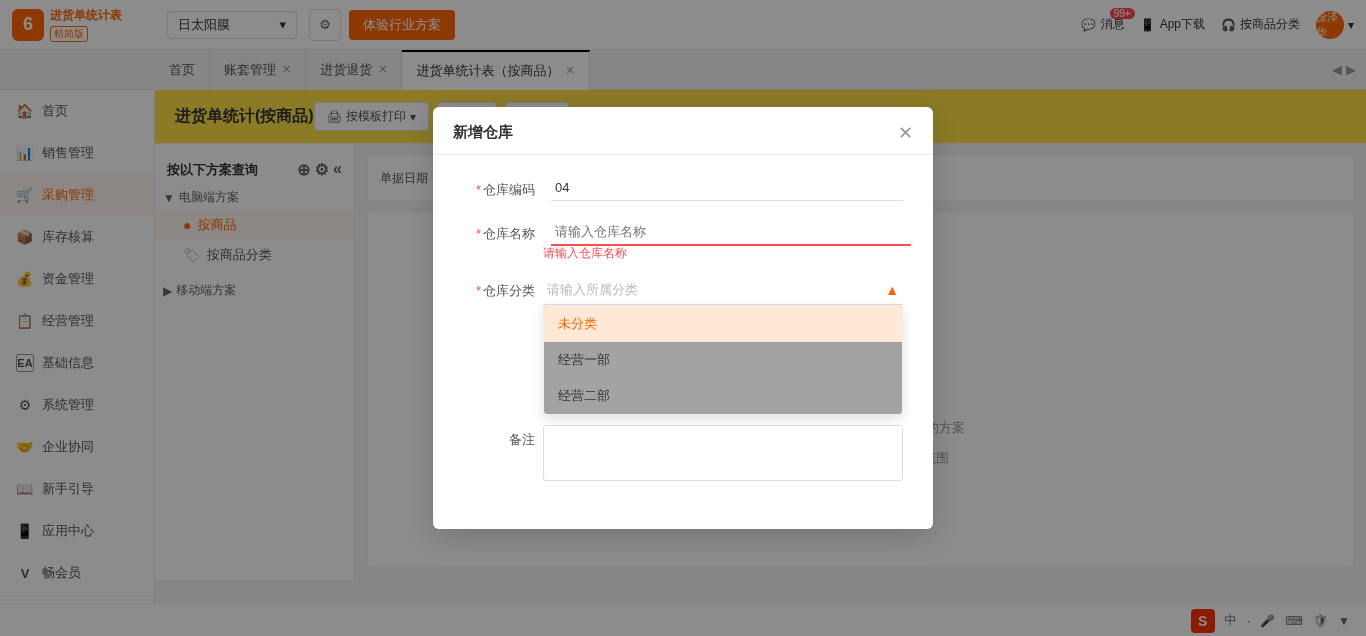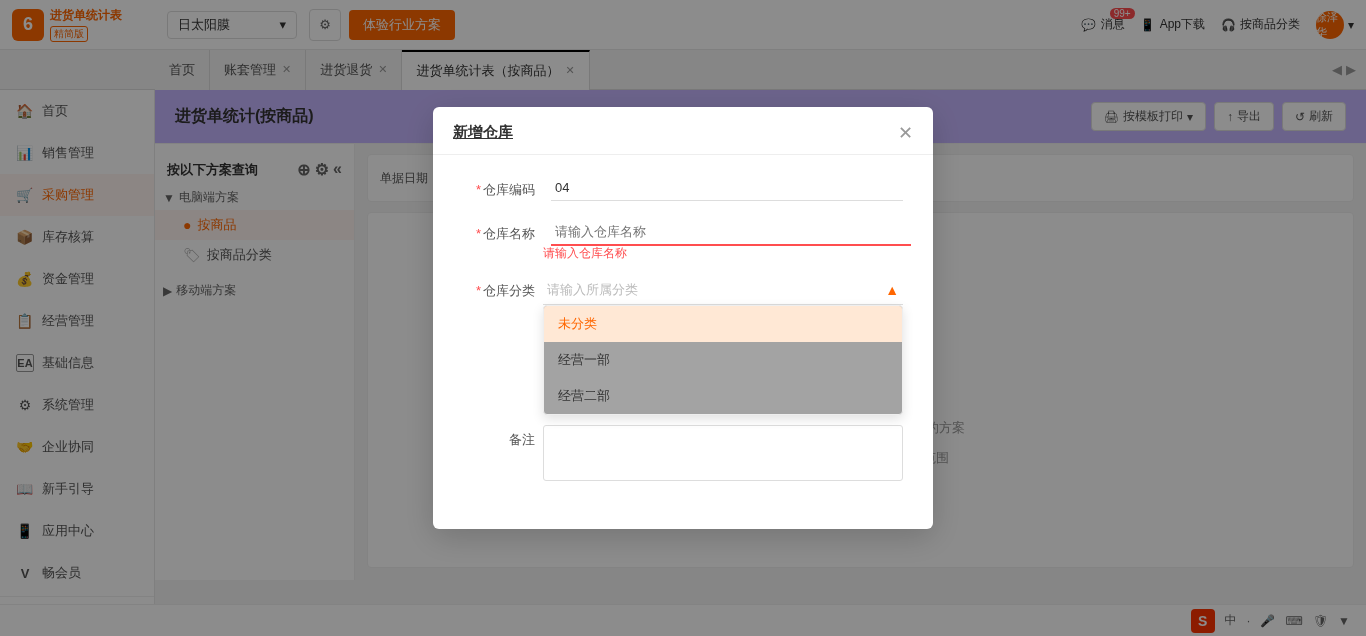--- a/index.html
+++ b/index.html
@@ -143,25 +143,24 @@
     }
 
     
     .content-area {
       flex: 1;
       overflow: auto;
       position: relative;
       background: #f5f5f5;
     }
     .page-header {
-      background: #c4b5fd;
+      background: #fde047;
       padding: 12px 20px;
-      display: flex; align-items: center; justify-content: space-between;
+      display: flex; align-items: center; justify-content: flex-start;
       border-bottom: 1px solid #eee;
-      gap: 37px;
     }
     .page-title { font-size: 16px; font-weight: bold; color: #333; }
     .header-actions { display: flex; gap: 8px; align-items: center; }
     .btn-outline {
       border: 1px solid #ddd; background: #fff;
       padding: 5px 12px; border-radius: 4px;
       cursor: pointer; color: #555; font-size: 12px;
       display: flex; align-items: center; gap: 4px;
     }
     .btn-primary {
@@ -214,21 +213,21 @@
       box-shadow: 0 8px 32px rgba(0,0,0,0.18);
       position: relative;
       z-index: 101;
       padding-bottom: 20px;
     }
     .dialog-header {
       display: flex; align-items: center; justify-content: space-between;
       padding: 16px 20px 12px;
       border-bottom: 1px solid #eee;
     }
-    .dialog-title { font-size: 15px; font-weight: bold; color: #333; text-decoration: underline; }
+    .dialog-title { font-size: 15px; font-weight: bold; color: #333; }
     .dialog-close {
       cursor: pointer; color: #999; font-size: 18px;
       line-height: 1;
     }
     .dialog-body { padding: 20px 30px 10px; }
     .form-row {
       display: flex; align-items: flex-start;
       margin-bottom: 18px;
       position: relative;
     }

